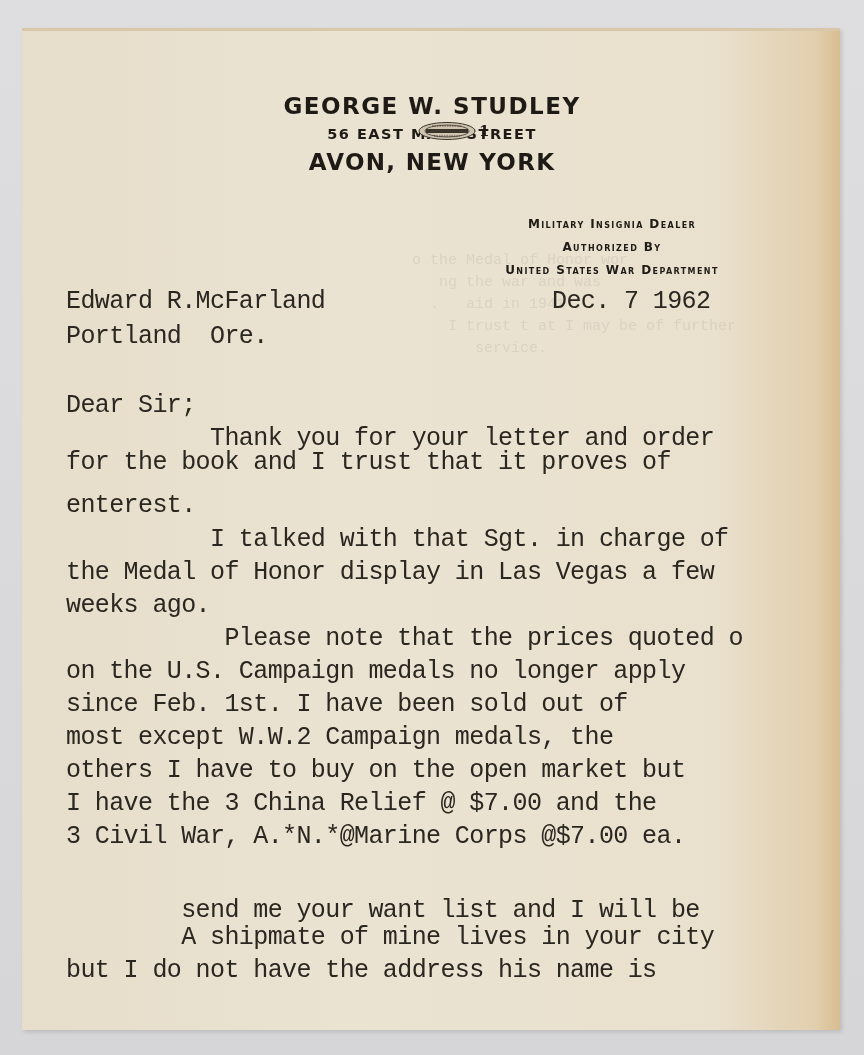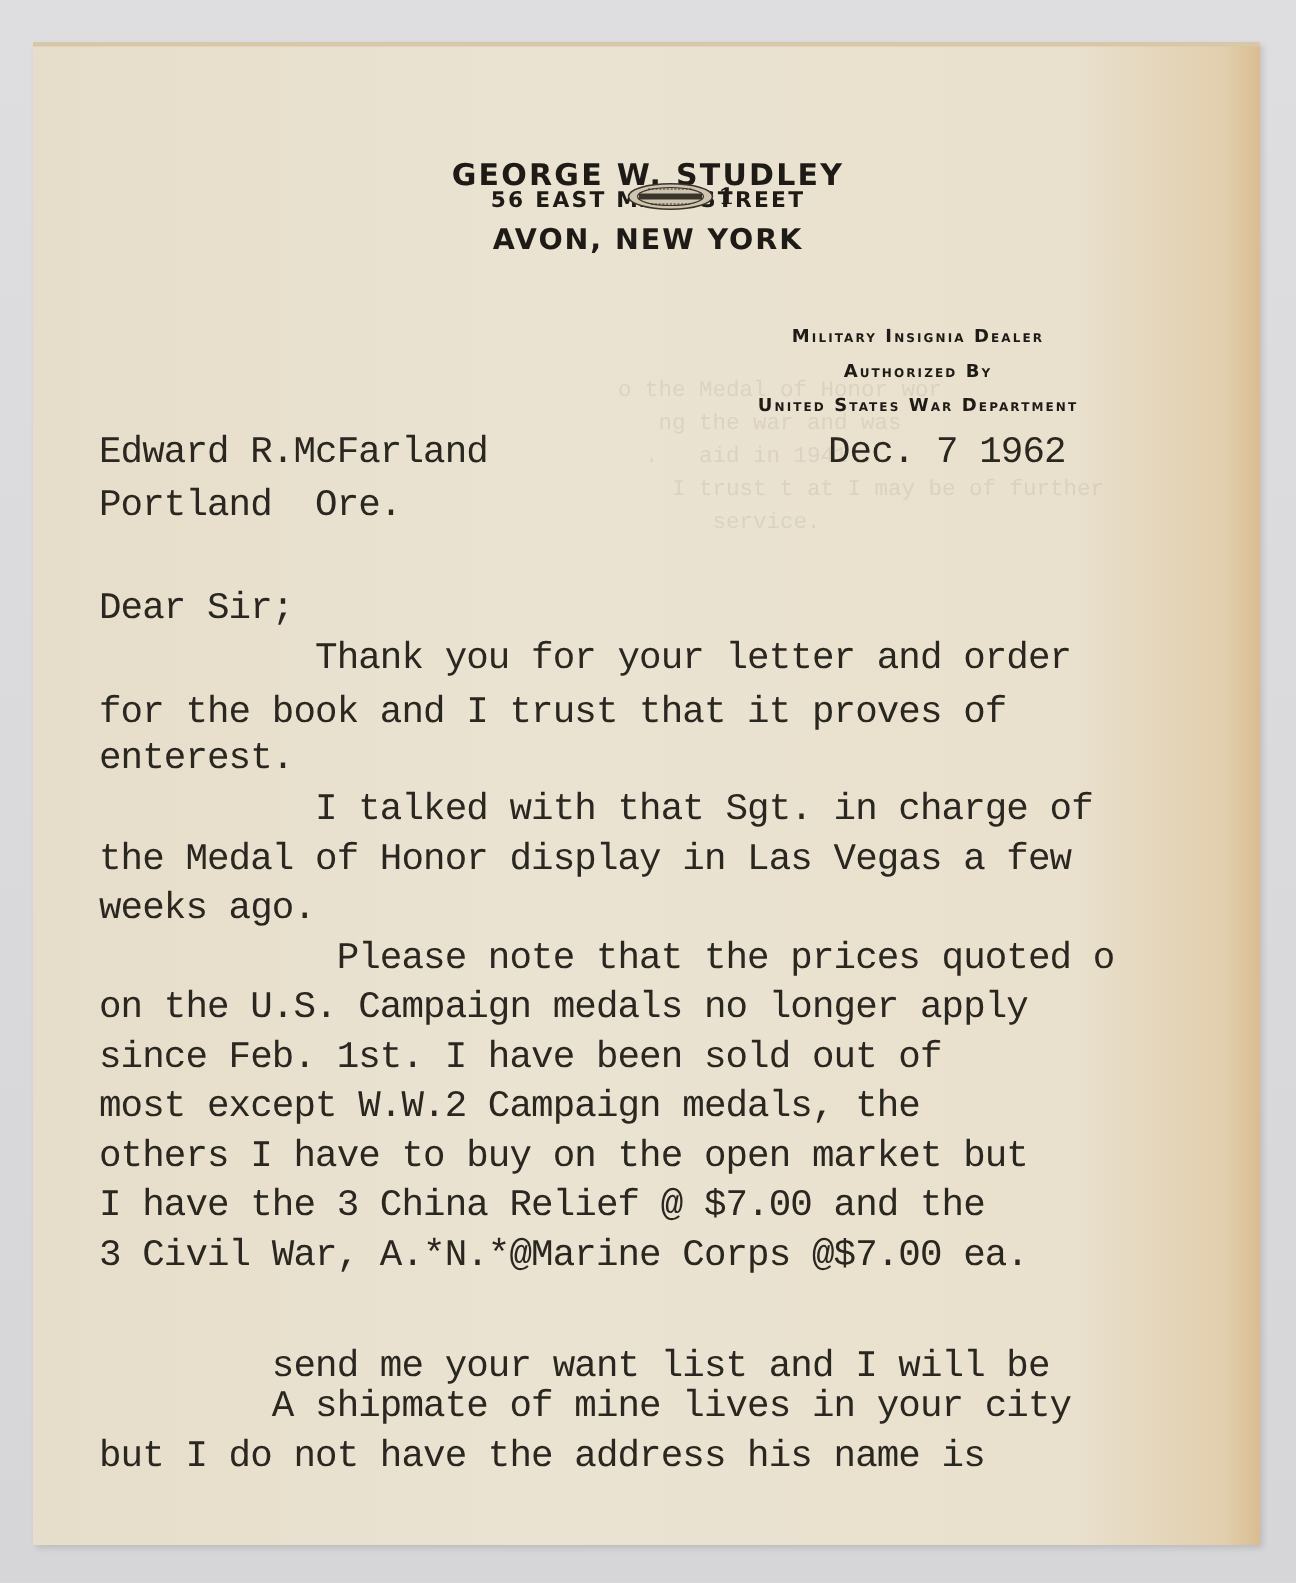--- a/index.html
+++ b/index.html
@@ -37,39 +37,39 @@
     .letterhead {
       position: absolute;
       left: 0; right: 0;
       top: 60px;
       text-align: center;
       font-family: "DejaVu Sans", "Liberation Sans", sans-serif;
       font-weight: bold;
       color: #1e1a15;
     }
     .lh-name {
-      font-size: 20px;
+      font-size: 23px;
       letter-spacing: 1.5px;
       position: absolute;
       left: 230px;
       width: 360px;
       text-align: center;
-      top: 16px;
+      top: 5px;
     }
     .lh-street {
       font-size: 14.5px;
       letter-spacing: 1.5px;
       position: absolute;
       left: 230px;
       width: 360px;
       text-align: center;
       top: 38px;
     }
     .lh-city {
-      font-size: 19px;
+      font-size: 23px;
       letter-spacing: 1.3px;
       position: absolute;
       left: 230px;
       width: 360px;
       text-align: center;
       top: 61px;
     }
     .emblem-row {
       position: absolute;
       left: 396px;
@@ -155,21 +155,21 @@
     <div>Authorized By</div>
     <div>United States War Department</div>
   </div>
 
   <div class="typed" style="left:44px; top:259px;">Edward R.McFarland</div>
   <div class="typed" style="left:530px; top:259px;">Dec. 7 1962</div>
   <div class="typed" style="left:44px; top:294px;">Portland  Ore.</div>
   <div class="typed" style="left:44px; top:363px;">Dear Sir;</div>
 
   <div class="typed" style="left:44px; top:396px;">          Thank you for your letter and order</div>
-  <div class="typed" style="left:44px; top:432px;">for the book and I trust that it proves of</div>
+  <div class="typed" style="left:44px; top:420px;">for the book and I trust that it proves of</div>
   <div class="typed" style="left:44px; top:463px;">enterest.</div>
   <div class="typed" style="left:44px; top:497px;font-family:Liberation Mono, monospace;">          I talked with that Sgt. in charge of</div>
   <div class="typed" style="left:44px; top:530px;">the Medal of Honor display in Las Vegas a few</div>
   <div class="typed" style="left:44px; top:563px;">weeks ago.</div>
   <div class="typed" style="left:44px; top:596px;">           Please note that the prices quoted o</div>
   <div class="typed" style="left:44px; top:629px;">on the U.S. Campaign medals no longer apply</div>
   <div class="typed" style="left:44px; top:662px;">since Feb. 1st. I have been sold out of</div>
   <div class="typed" style="left:44px; top:695px;">most except W.W.2 Campaign medals, the</div>
   <div class="typed" style="left:44px; top:728px;">others I have to buy on the open market but</div>
   <div class="typed" style="left:44px; top:761px;">I have the 3 China Relief @ $7.00 and the</div>

